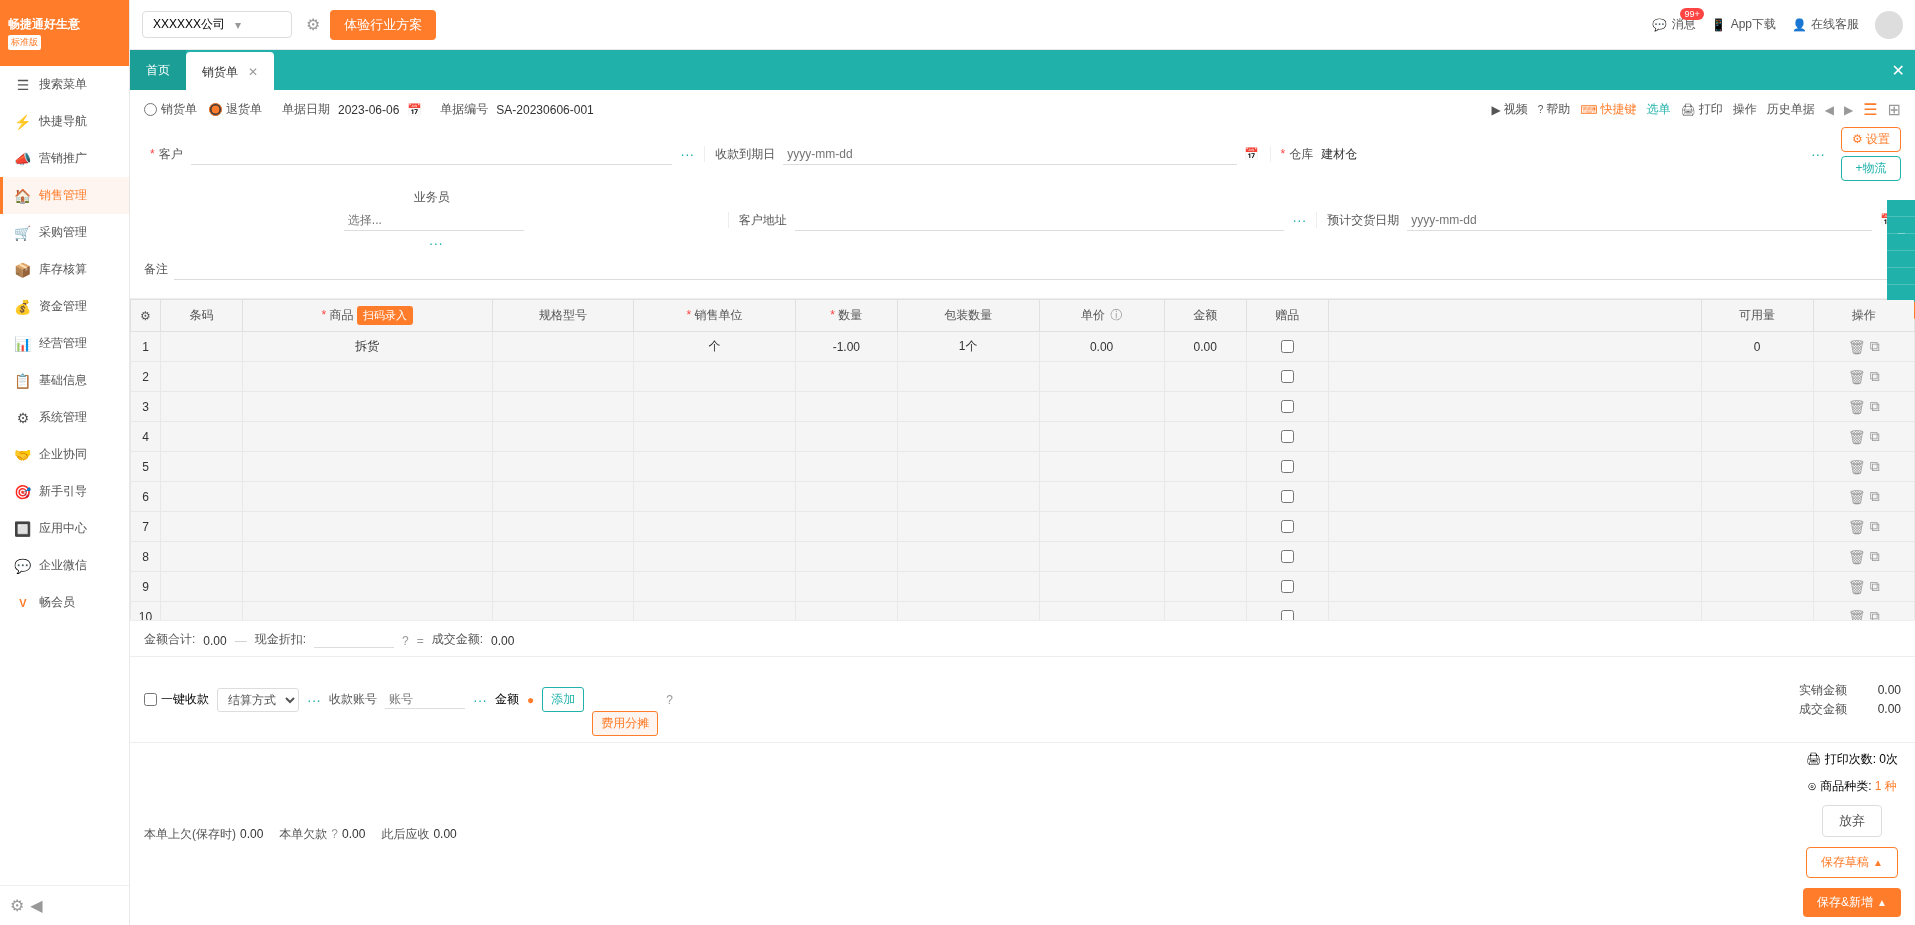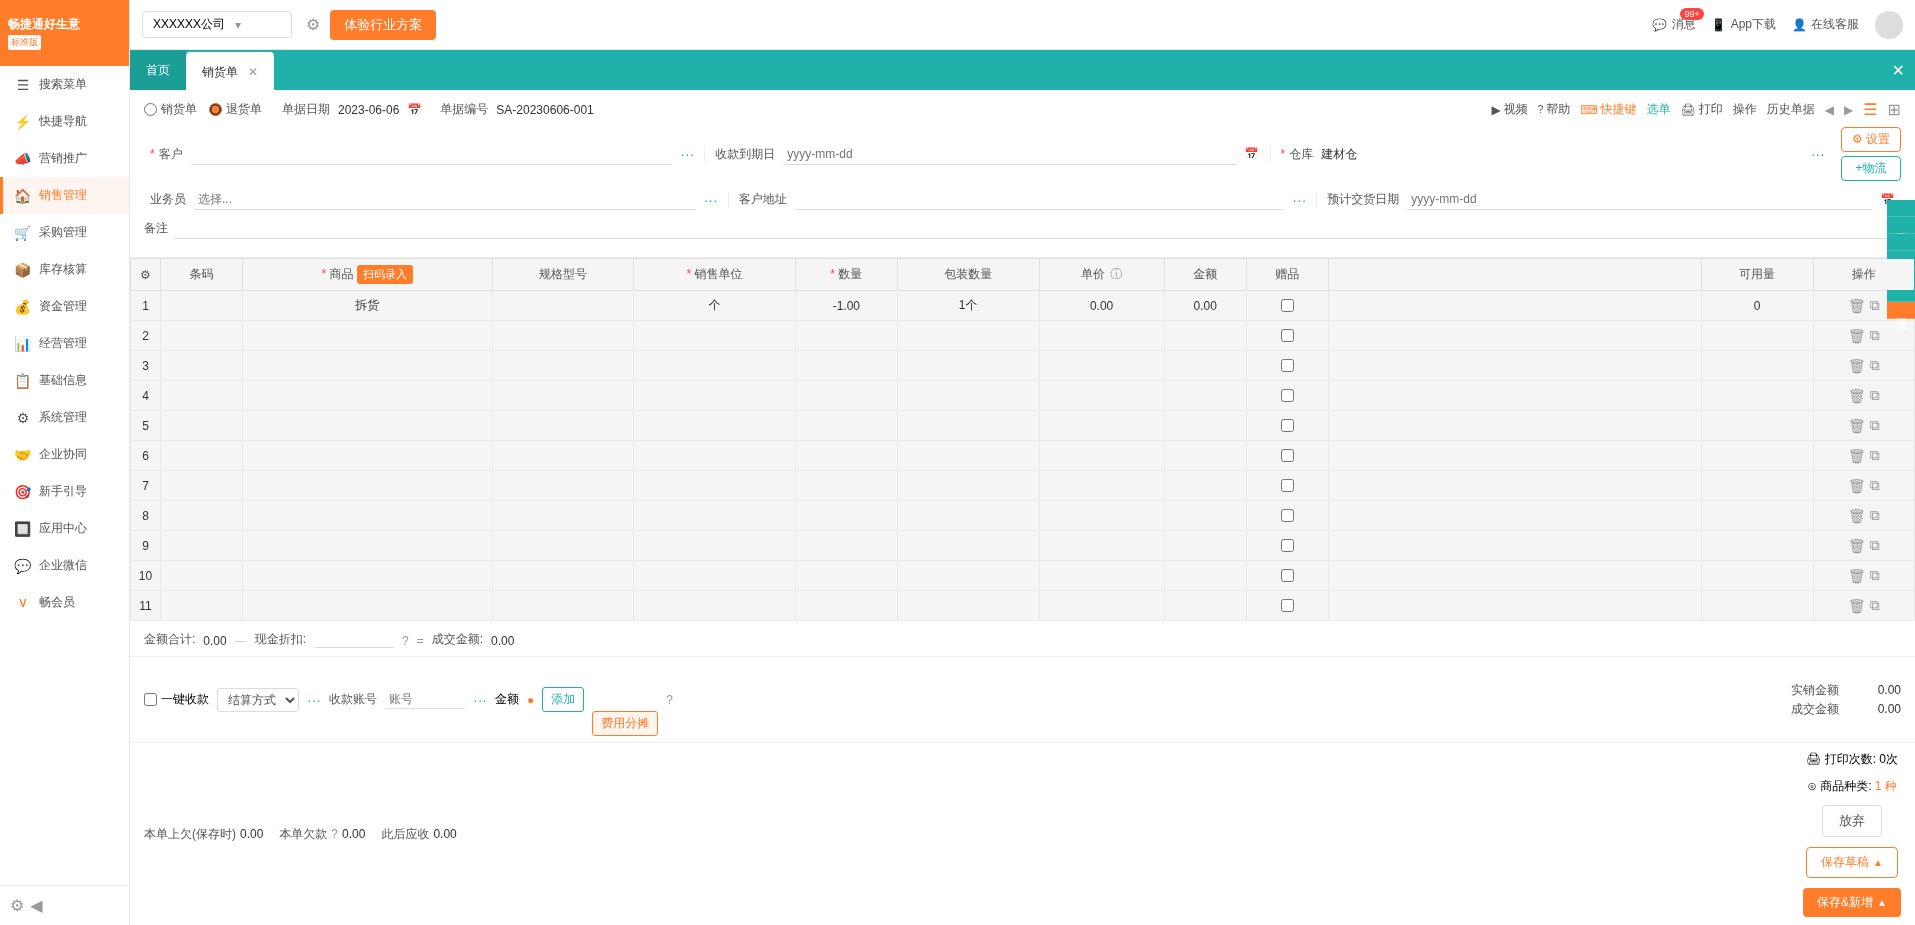--- a/index.html
+++ b/index.html
@@ -70,21 +70,21 @@
     
     .footer-payments { background: #fff; padding: 6px 14px; border-top: 1px solid #eee; display: flex; align-items: center; gap: 8px; }
     .payment-checkbox { display: flex; align-items: center; gap: 4px; cursor: pointer; }
     .payment-select { border: 1px solid #ddd; border-radius: 3px; padding: 3px 6px; font-size: 12px; color: #555; background: #fff; cursor: pointer; }
     .payment-link { color: #555; cursor: pointer; font-size: 12px; }
     .payment-dots { color: #20b2aa; cursor: pointer; font-size: 14px; }
     .add-btn { background: #fff; border: 1px solid #20b2aa; color: #20b2aa; border-radius: 3px; padding: 3px 8px; cursor: pointer; font-size: 12px; }
     .expense-btn { border: 1px solid #ff7c2a; color: #ff7c2a; border-radius: 3px; padding: 3px 8px; cursor: pointer; background: #fff; font-size: 12px; margin-top: 48px; }
     .fee-active { background: #fff5f0; color: #ff7c2a; border: 1px solid #ff7c2a; }
     .right-summary { margin-left: auto; display: flex; flex-direction: column; gap: 2px; }
-    .summary-row { display: flex; justify-content: flex-end; gap: 12px; align-items: center; }
+    .summary-row { display: flex; justify-content: flex-end; gap: 4px; align-items: center; }
     .summary-label { color: #555; font-size: 12px; }
     .summary-value { color: #333; font-size: 12px; min-width: 50px; text-align: right; }
 
     
     .statusbar { background: #fff; border-top: 1px solid #eee; padding: 8px 14px; display: flex; align-items: center; gap: 16px; justify-content: flex-end; }
     .status-item { display: flex; align-items: center; gap: 4px; font-size: 12px; color: #555; }
     .status-item .label { color: #555; }
     .status-item .value { color: #333; font-weight: 500; }
     .status-help { color: #999; cursor: pointer; }
     .statusbar-actions { margin-left: auto; display: flex; align-items: center; gap: 10px; flex-direction: column; }
@@ -299,21 +299,21 @@
         <div class="right-actions">
           <button class="btn-setting">
             <span>⚙</span>
             <span>设置</span>
           </button>
           <button class="btn-flow">+物流</button>
         </div>
       </div>
 
       <div class="form-row">
-        <div class="field-group" style="min-width:320px;">
+        <div class="field-group" style="min-width:320px;flex-direction:column;">
           <span style="color:#555;margin-right:4px;">业务员</span>
           <input class="field-input" placeholder="选择..." style="width: 180px;">
           <span class="field-dots">···</span>
         </div>
         <div class="vertdivider"></div>
         <div class="field-group" style="min-width:250px;">
           <span style="color:#555;margin-right:4px;">客户地址</span>
           <input class="field-input" style="width: 200px;">
           <span class="field-dots">···</span>
         </div>

